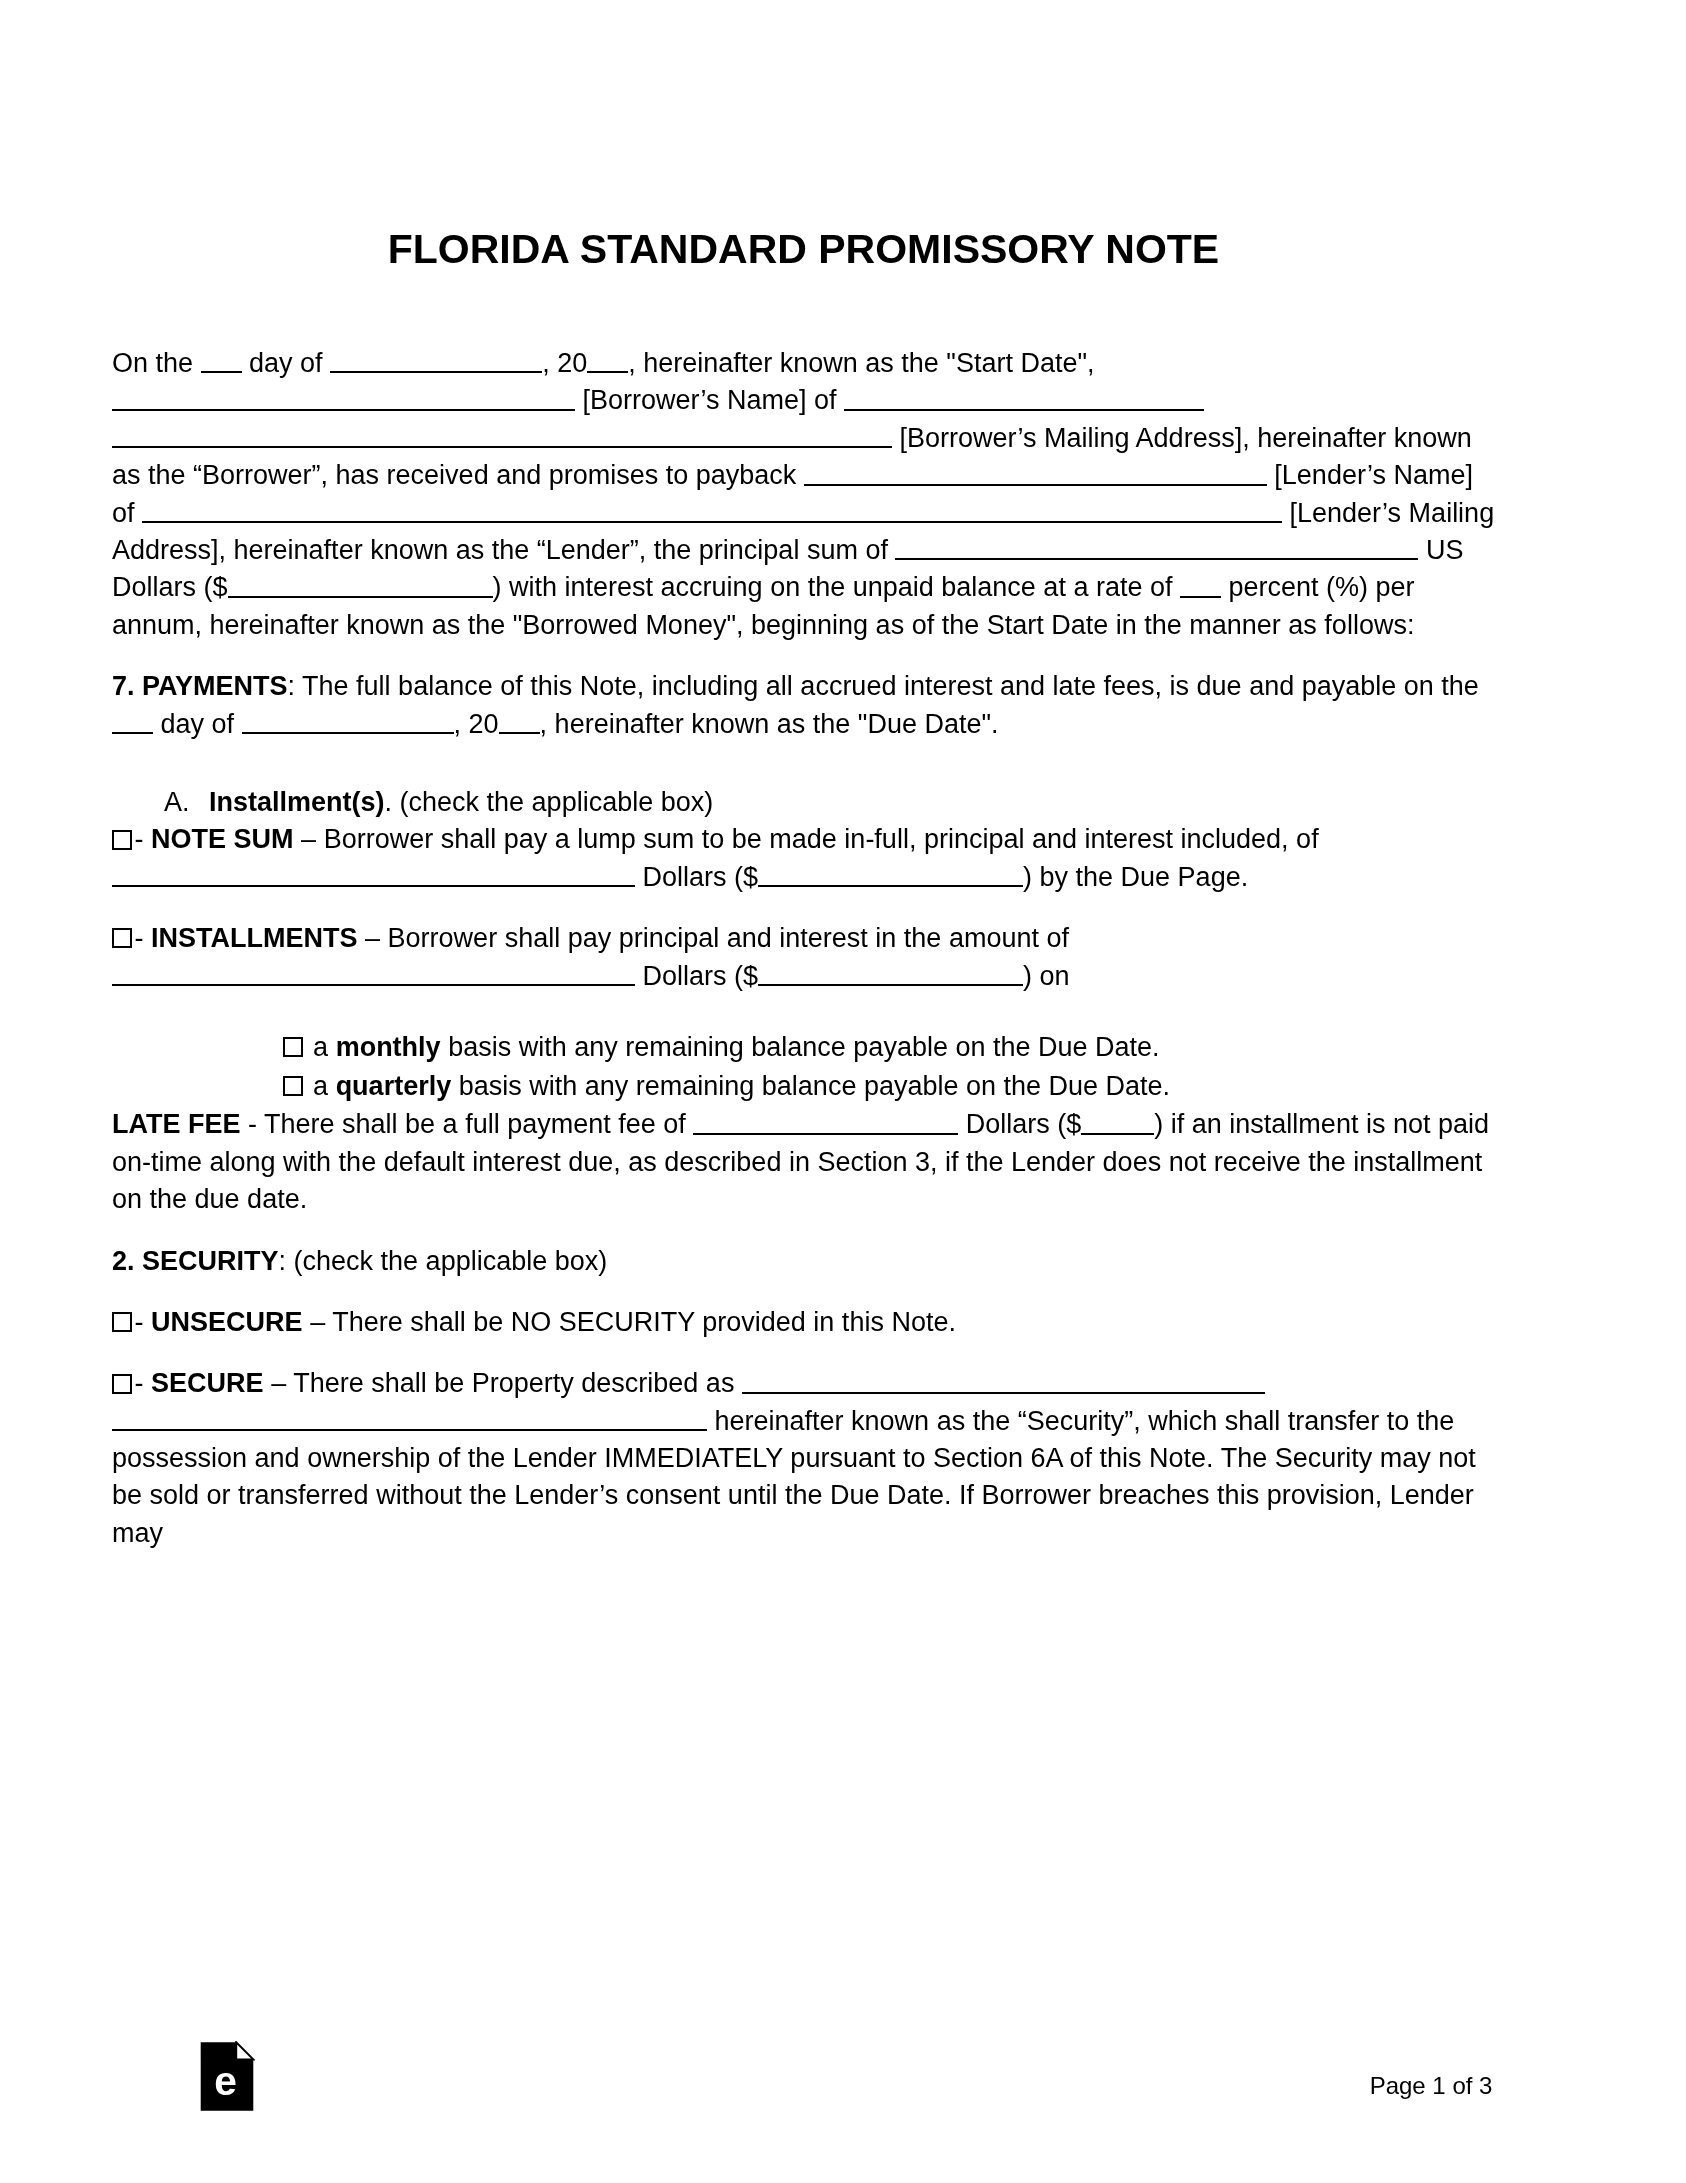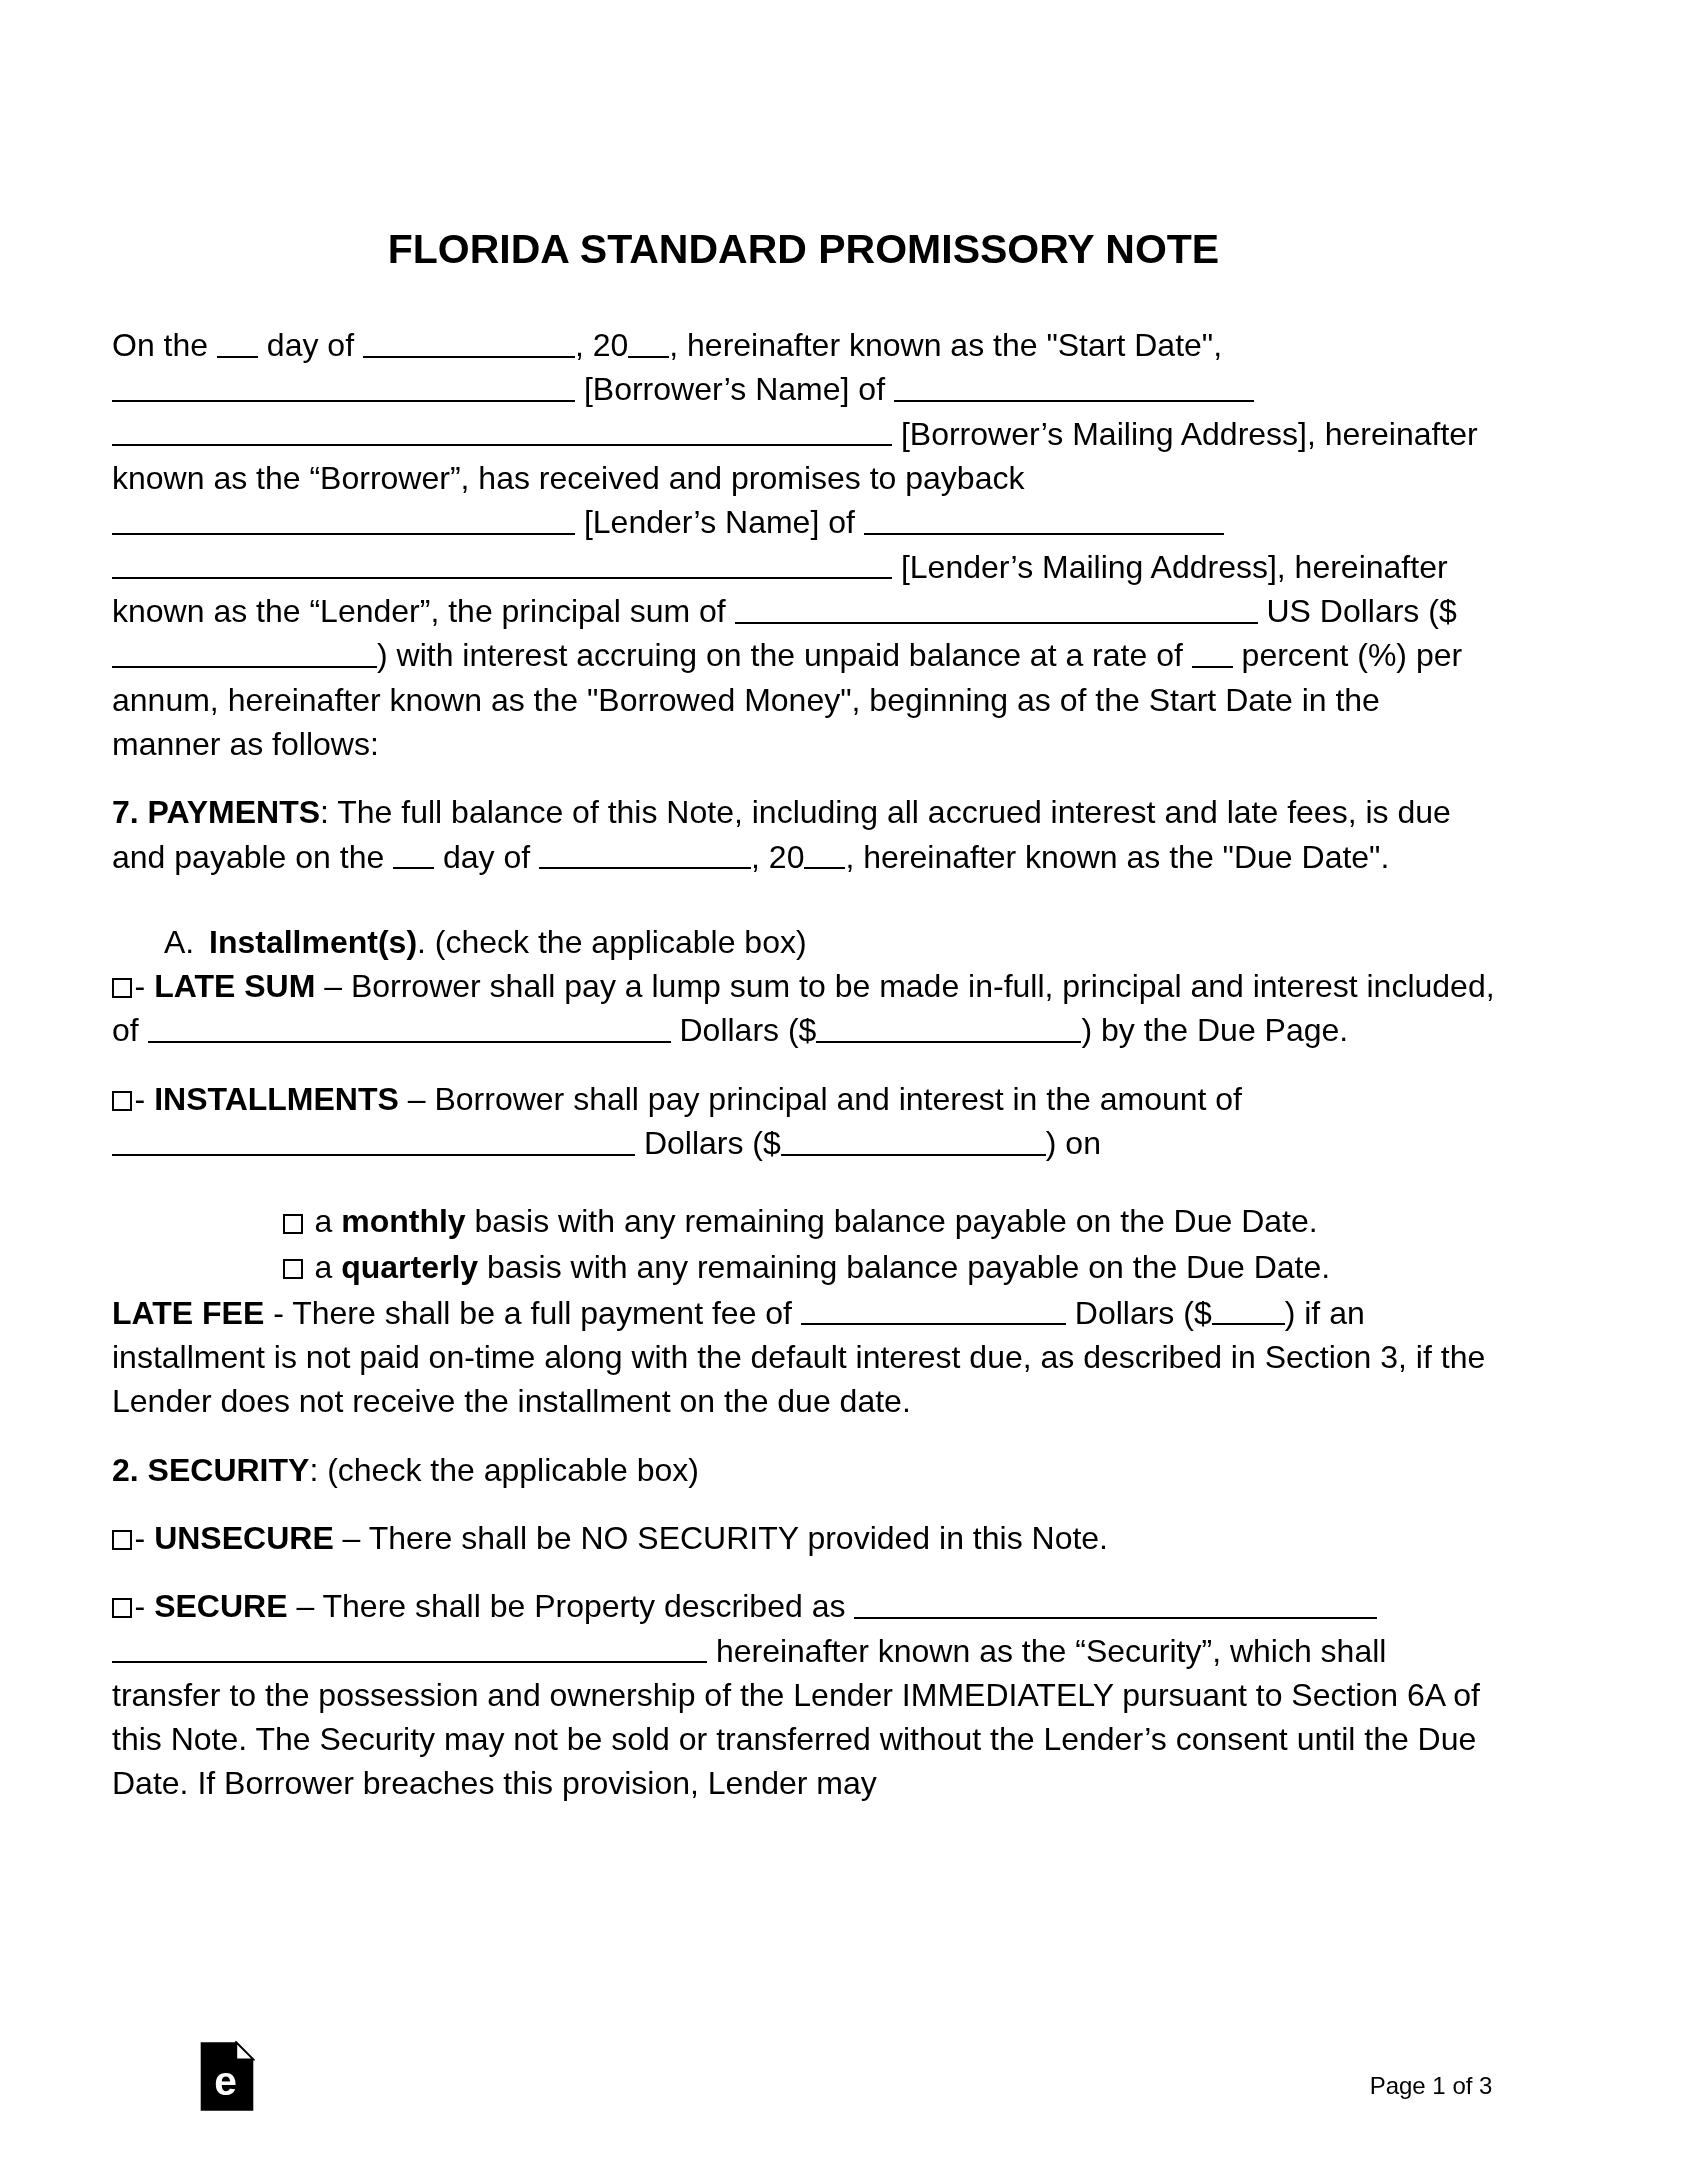--- a/index.html
+++ b/index.html
@@ -22,22 +22,22 @@
   }
   .doc-title {
     text-align: center;
     font-size: 41px;
     font-weight: bold;
     letter-spacing: 0px;
     margin: 116px 0 0 0;
     line-height: 1.1;
   }
   .body-block {
-    margin-top: 51px;
-    font-size: 32px;
+    margin-top: 73px;
+    font-size: 27px;
     line-height: 1.385;
     text-align: left;
   }
   p.para {
     margin: 0 0 24px 0;
   }
   p.para.tight {
     margin-bottom: 0;
   }
   .b { font-weight: bold; }
@@ -132,21 +132,21 @@
 
     <p class="para"><span>On the </span><span class="blank w-xxs"></span><span> day of </span><span class="blank w-m"></span><span>, 20</span><span class="blank w-xxs"></span><span>, hereinafter known as the "Start Date", </span><span class="blank w-h"></span><span> [Borrower’s Name] of </span><span class="blank w-xl"></span><span class="blank w-full"></span><span> [Borrower’s Mailing Address], hereinafter known as the “Borrower”, has received and promises to payback </span><span class="blank w-h"></span><span> [Lender’s Name] of </span><span class="blank w-xl"></span><span class="blank w-full"></span><span> [Lender’s Mailing Address], hereinafter known as the “Lender”, the principal sum of </span><span class="blank w-hh"></span><span> US Dollars ($</span><span class="blank w-ml"></span><span>) with interest accruing on the unpaid balance at a rate of </span><span class="blank w-xxs"></span><span> percent (%) per annum, hereinafter known as the "Borrowed Money", beginning as of the Start Date in the manner as follows:</span></p>
 
     <p class="para"><span class="b">7. PAYMENTS</span><span>: The full balance of this Note, including all accrued interest and late fees, is due and payable on the </span><span class="blank w-xxs"></span><span> day of </span><span class="blank w-m"></span><span>, 20</span><span class="blank w-xxs"></span><span>, hereinafter known as the "Due Date".</span></p>
 
     <div class="indent-a list-a">
       <span class="marker">A.</span>
       <span><span class="b">Installment(s)</span><span>. (check the applicable box)</span></span>
     </div>
 
-    <p class="para indent-box"><span class="cb"></span><span>- </span><span class="b">LATE SUM</span><span> – Borrower shall pay a lump sum to be made in-full, principal and interest included, of </span><span class="blank w-hh"></span><span> Dollars ($</span><span class="blank w-ml"></span><span>) by the Due Page.</span></p>
+    <p class="para indent-box"><span class="cb"></span><span>- </span><span class="b">NOTE SUM</span><span> – Borrower shall pay a lump sum to be made in-full, principal and interest included, of </span><span class="blank w-hh"></span><span> Dollars ($</span><span class="blank w-ml"></span><span>) by the Due Page.</span></p>
 
     <p class="para tight indent-box2"><span class="cb"></span><span>- </span><span class="b">INSTALLMENTS</span><span> – Borrower shall pay principal and interest in the amount of </span><span class="blank w-hh"></span><span> Dollars ($</span><span class="blank w-ml"></span><span>) on</span></p>
 
     <div class="indent-sub">
       <p class="sub-line"><span class="cb"></span><span> a </span><span class="b">monthly</span><span> basis with any remaining balance payable on the Due Date.</span></p>
       <p class="sub-line"><span class="cb"></span><span> a </span><span class="b">quarterly</span><span> basis with any remaining balance payable on the Due Date.</span></p>
     </div>
 
     <p class="para indent-box"><span class="b">LATE FEE</span><span> - There shall be a full payment fee of </span><span class="blank w-ml"></span><span> Dollars ($</span><span class="blank w-xs"></span><span>) if an installment is not paid on-time along with the default interest due, as described in Section 3, if the Lender does not receive the installment on the due date.</span></p>
 

